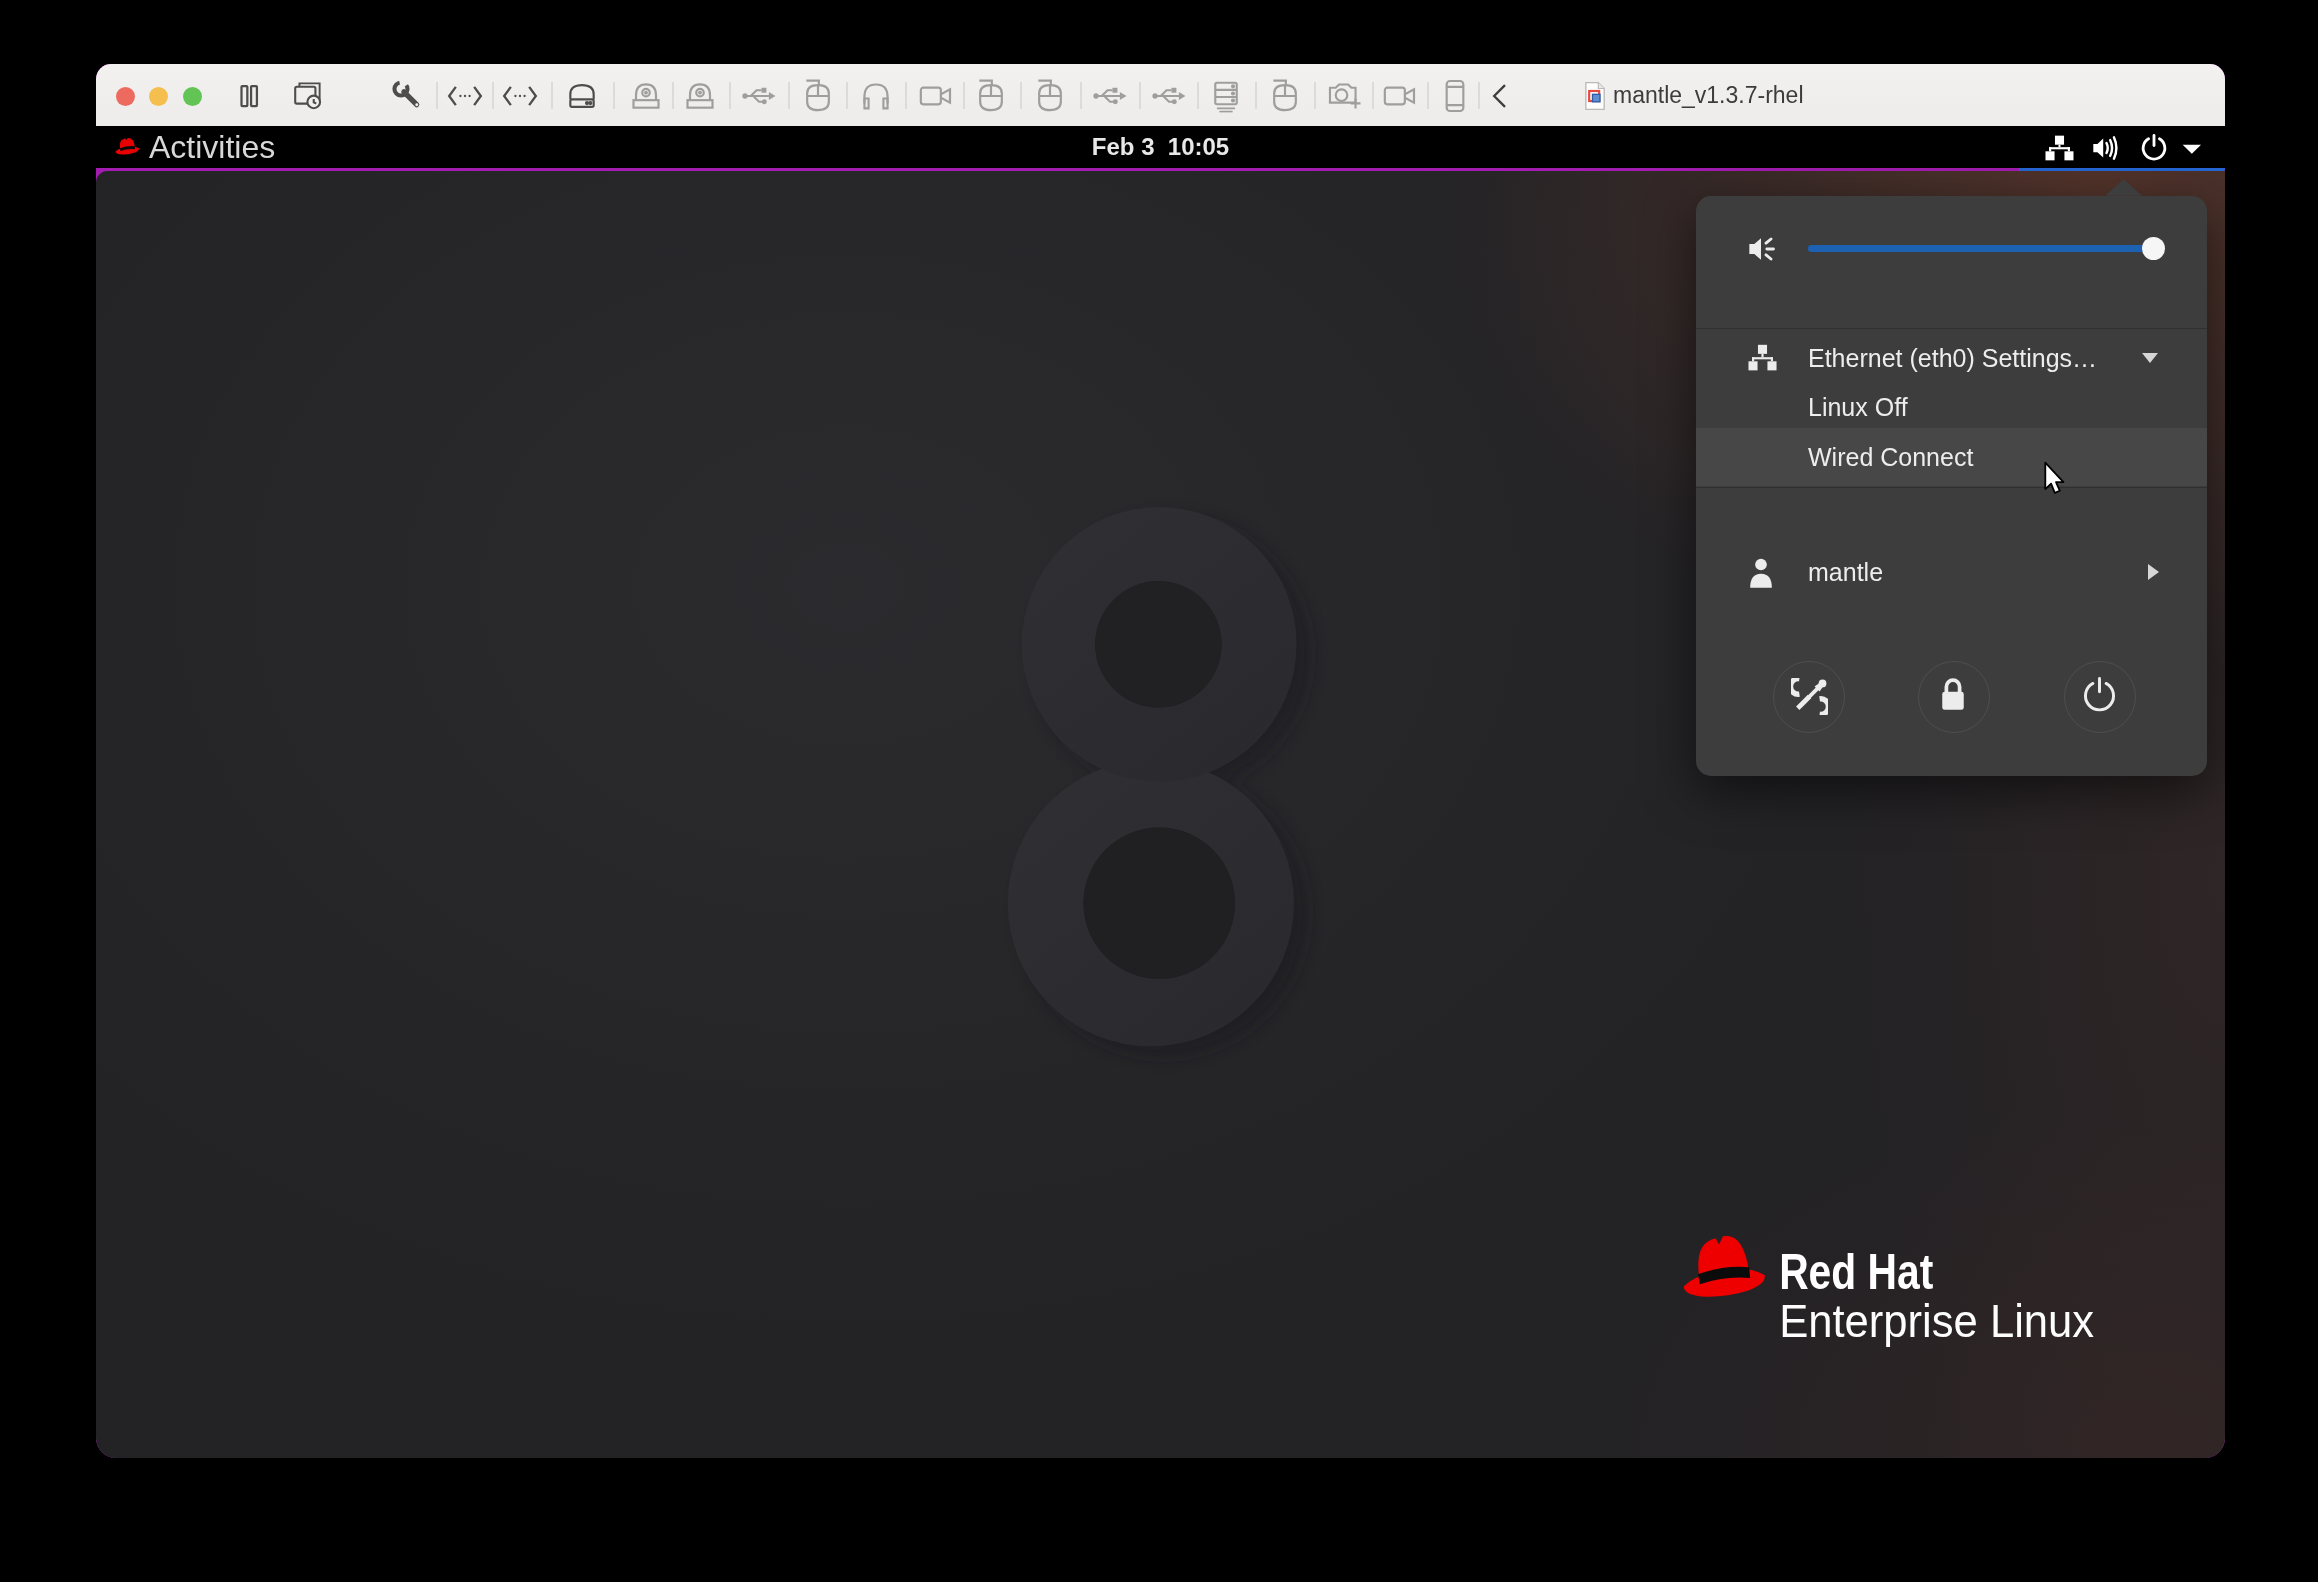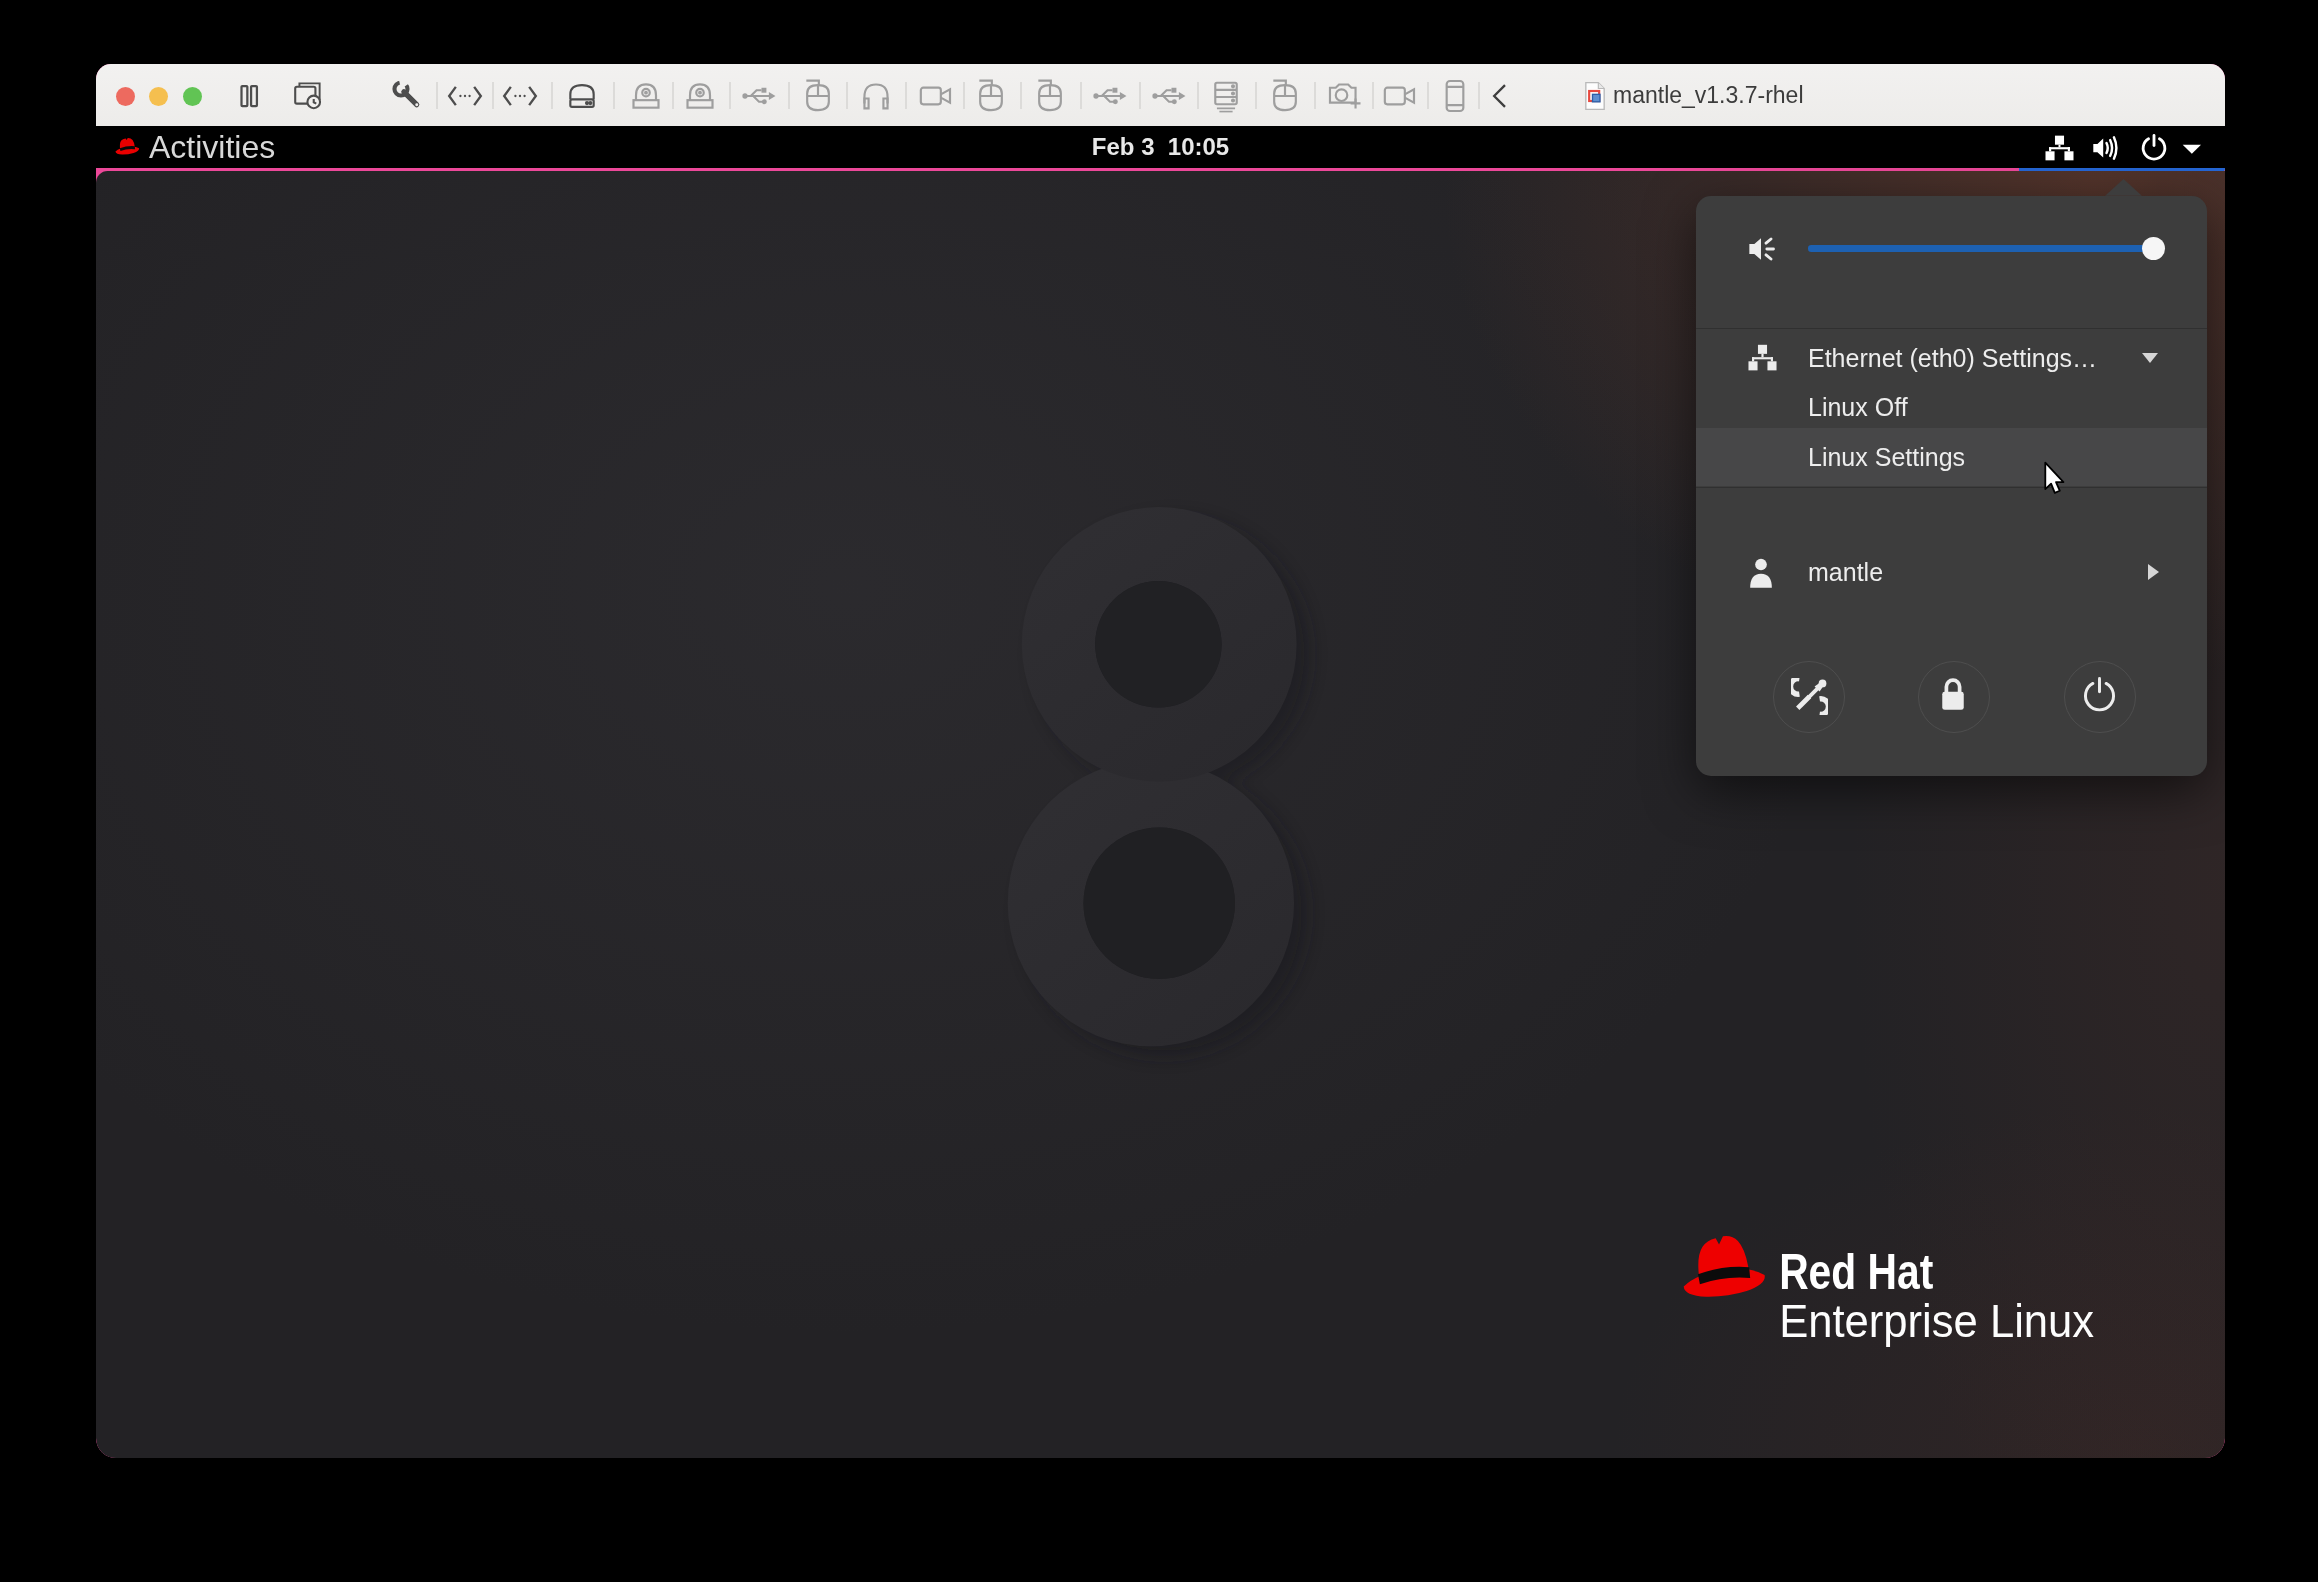--- a/index.html
+++ b/index.html
@@ -1,19 +1,19 @@
 <!DOCTYPE html>
 <html style="font-size:13.3px"><head>
 <meta charset="utf-8">
 <style>
   html,body{margin:0;padding:0;background:#000;}
   body{width:2319px;height:1582px;position:relative;overflow:hidden;
        font-family:"Liberation Sans", sans-serif;-webkit-font-smoothing:antialiased;}
   #win{position:absolute;left:96px;top:64px;width:2129px;height:1394px;
-       border-radius:15px 15px 20px 20px;overflow:hidden;background:#ec4899;}
+       border-radius:15px 15px 20px 20px;overflow:hidden;background:#a21caf;}
   
   #titlebar{position:absolute;left:0;top:0;width:100%;height:62px;
        background:linear-gradient(#f2f1f0,#edecea);}
   .tl{position:absolute;top:23px;width:19px;height:19px;border-radius:50%;}
   .sep{position:absolute;top:18.3px;width:1.7px;height:27px;background:#dcdbd9;}
   #vmtitle{position:absolute;top:0;height:62px;line-height:62px;left:1517px;
        font-size:23px;color:#3c3c3c;}
   #reltext{position:absolute;top:0;height:62px;line-height:62px;right:16.7px;
        font-size:19px;color:#3c3c3c;}
   .ti{position:absolute;top:32px;transform:translate(-50%,-50%);}
@@ -341,21 +341,21 @@
       <span class="arr-d"></span>
     </div>
 
     <div class="prow" style="top:184px;">
       <span class="ptext">Linux Off</span>
     </div>
     <div class="psep" style="top:232px;"></div>
     <div class="psep" style="top:291px;"></div>
 
     <div class="prow" style="top:232px;height:58px;background:#474748;">
-      <span class="ptext">Linux Settings</span>
+      <span class="ptext">Wired Connect</span>
     </div>
 
 
     <div class="prow" style="top:349px;">
       <svg class="picon" width="30" height="32" viewBox="0 0 36 38">
         <circle cx="18" cy="10" r="7" fill="#ececec"></circle>
         <path d="M5 38 Q5 21 18 21 Q31 21 31 38 Z" fill="#ececec"></path>
       </svg>
       <span class="ptext">mantle</span>
       <span class="arr-r"></span>

